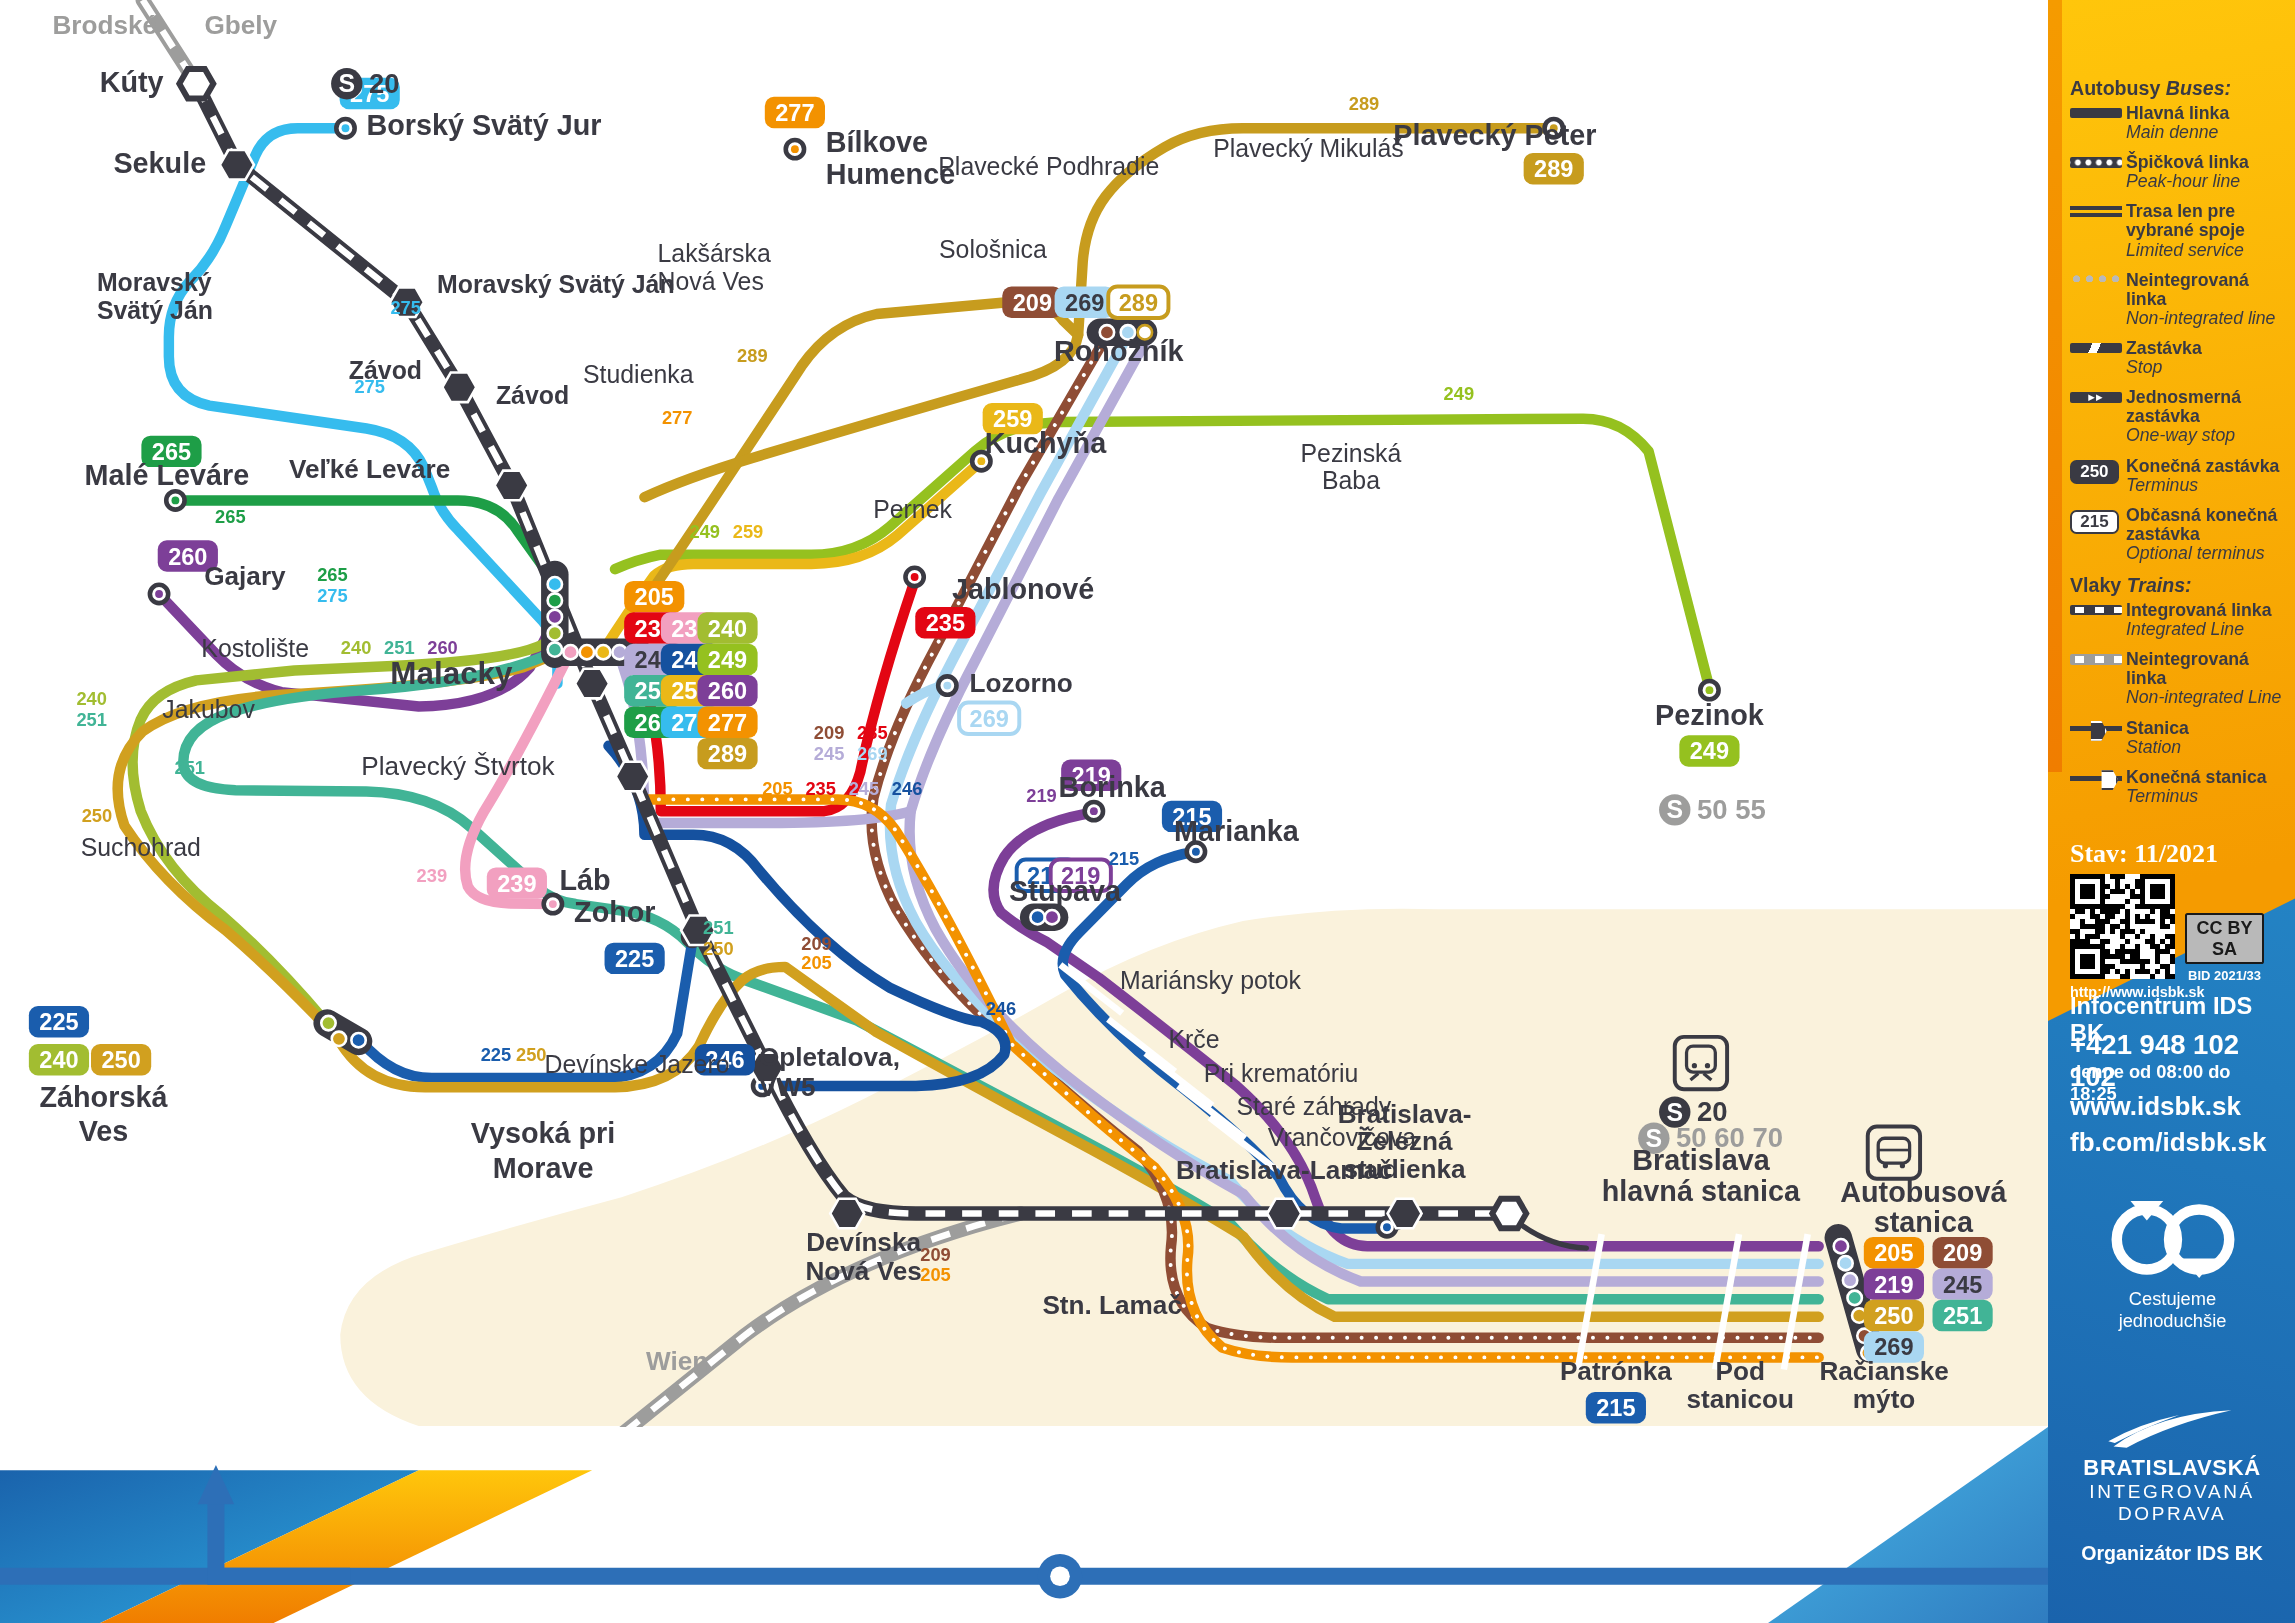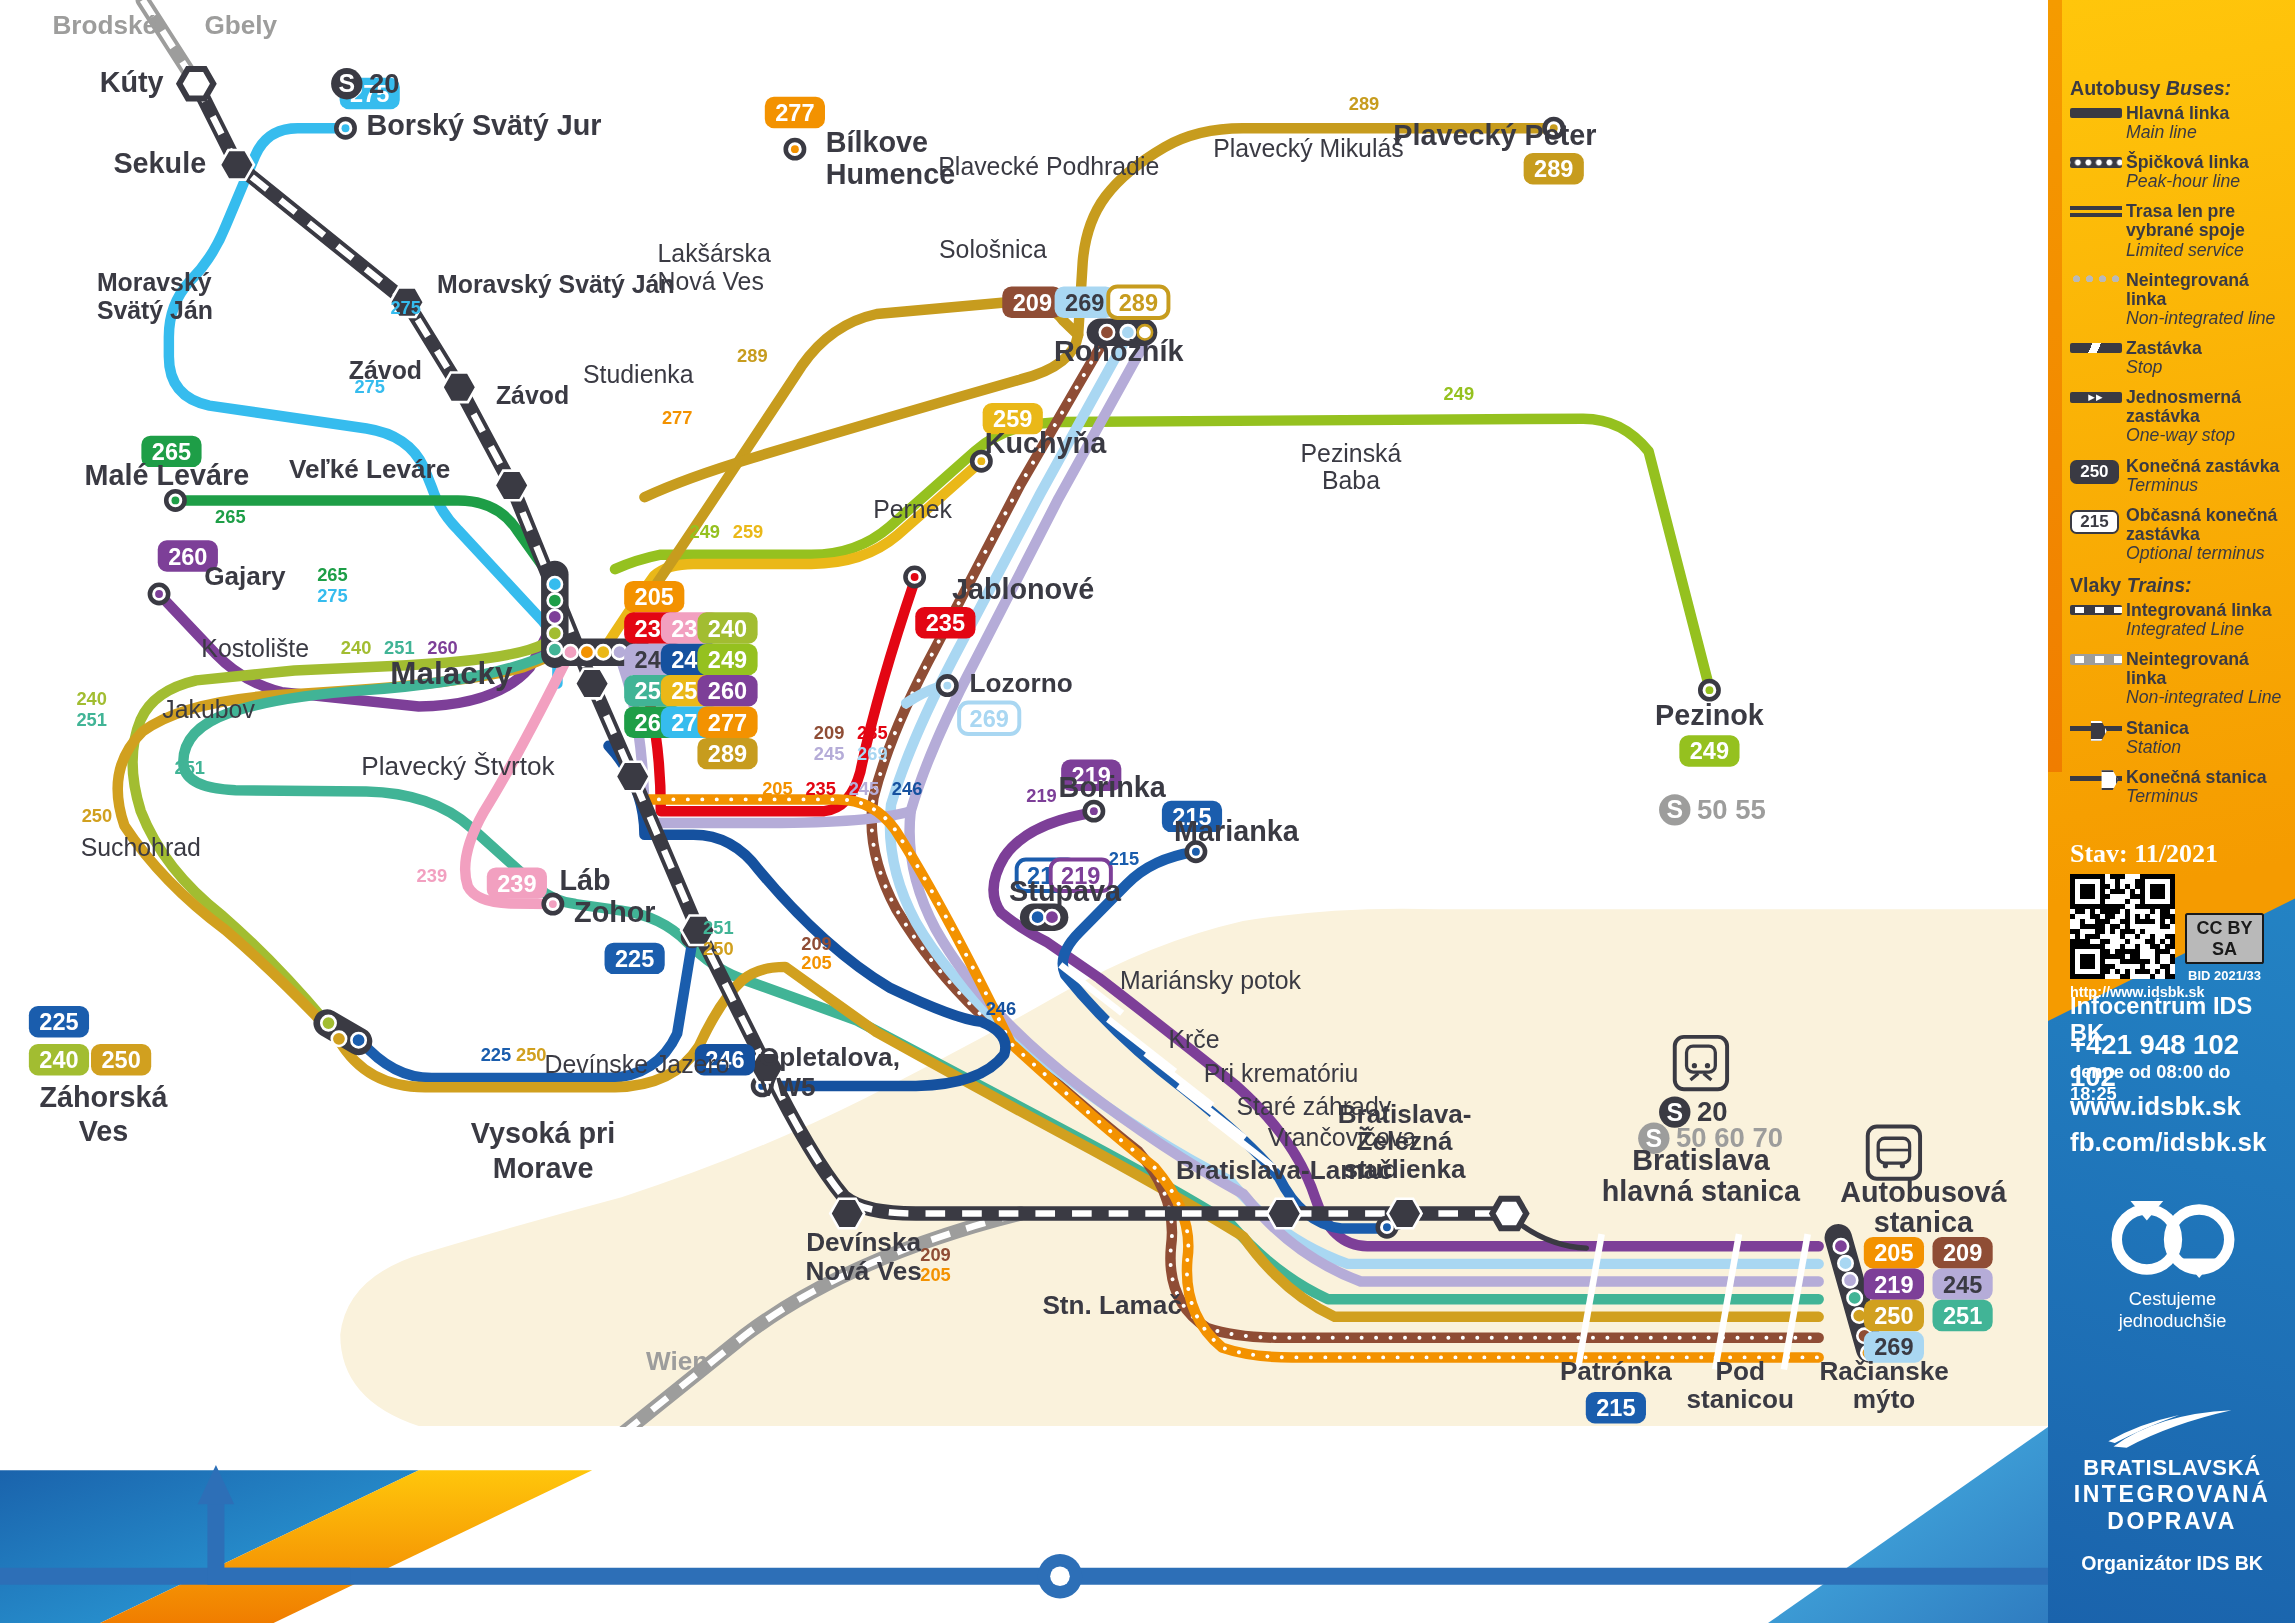--- a/index.html
+++ b/index.html
@@ -49,21 +49,21 @@
   .phone{top:1029px;font-size:27.5px;font-weight:bold;}
   .denne{top:1061px;font-size:18.3px;font-weight:bold;}
   .www{top:1091px;font-size:26px;font-weight:bold;}
   .fb{top:1127px;font-size:26px;font-weight:bold;}
   .idslogo{position:absolute;left:33px;top:1197px;width:183px;text-align:center;color:#fff;}
   .idsbig{font-size:60px;font-weight:bold;letter-spacing:1.3px;line-height:1;}
   .idsbig .bk{font-weight:normal;}
   .claim{font-size:18.3px;margin-top:3.9px;}
   .bidlogo{position:absolute;left:19.6px;top:1407px;width:209px;text-align:center;color:#fff;}
   .bid1{font-size:22px;font-weight:bold;letter-spacing:0.7px;}
-  .bid2{font-size:23px;letter-spacing:2.6px;font-weight:bold;}
+  .bid2{font-size:19px;letter-spacing:2.6px;}
   .bid3{font-size:19.6px;font-weight:bold;margin-top:17px;}
   
   #banner{position:absolute;left:0;top:1427px;width:2048px;height:197px;background:#fff;z-index:3;}
   .deco{position:absolute;}
   #title{position:absolute;left:0;top:18.3px;width:2048px;text-align:center;font-size:77px;color:#3A3A43;}
   #title .b{font-weight:bold;}
   #title .i{font-style:italic;}
 </style>
 </head>
 <body>
@@ -443,21 +443,21 @@
         <span>Autobusy</span>
         <i>Buses:</i>
       </div>
       <div id="legend-buses">
           <div class="leg-row">
             <div class="leg-sw">
               <div class="sw-bar"></div>
             </div>
             <div class="leg-tx">
               <div class="sk">Hlavná linka</div>
-              <div class="en">Main line</div>
+              <div class="en">Main denne</div>
             </div>
           </div>
           <div class="leg-row">
             <div class="leg-sw">
               <div class="sw-peak"></div>
             </div>
             <div class="leg-tx">
               <div class="sk">Špičková linka</div>
               <div class="en">Peak-hour line</div>
             </div>

